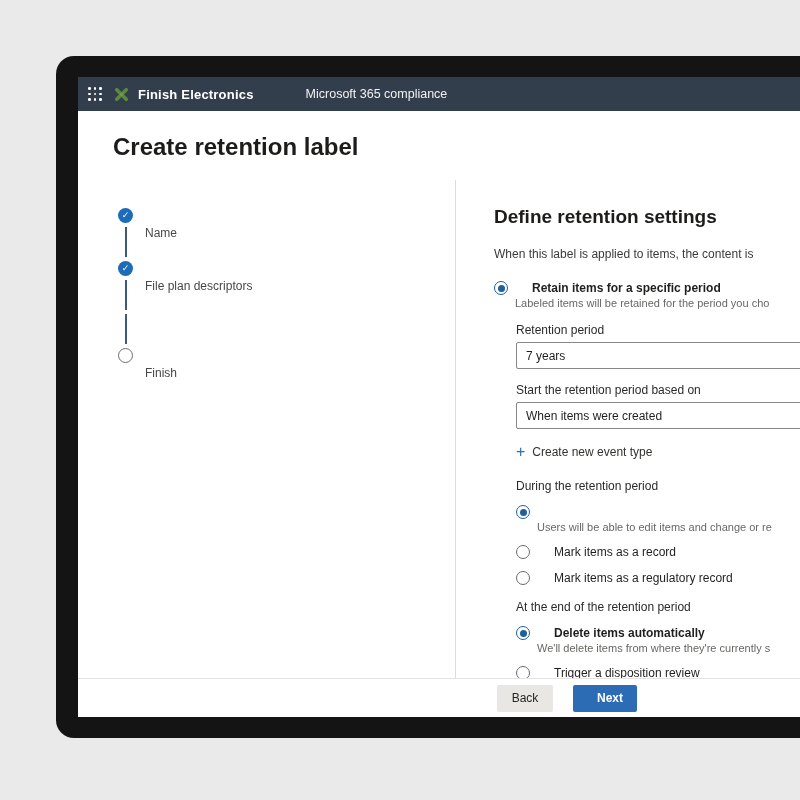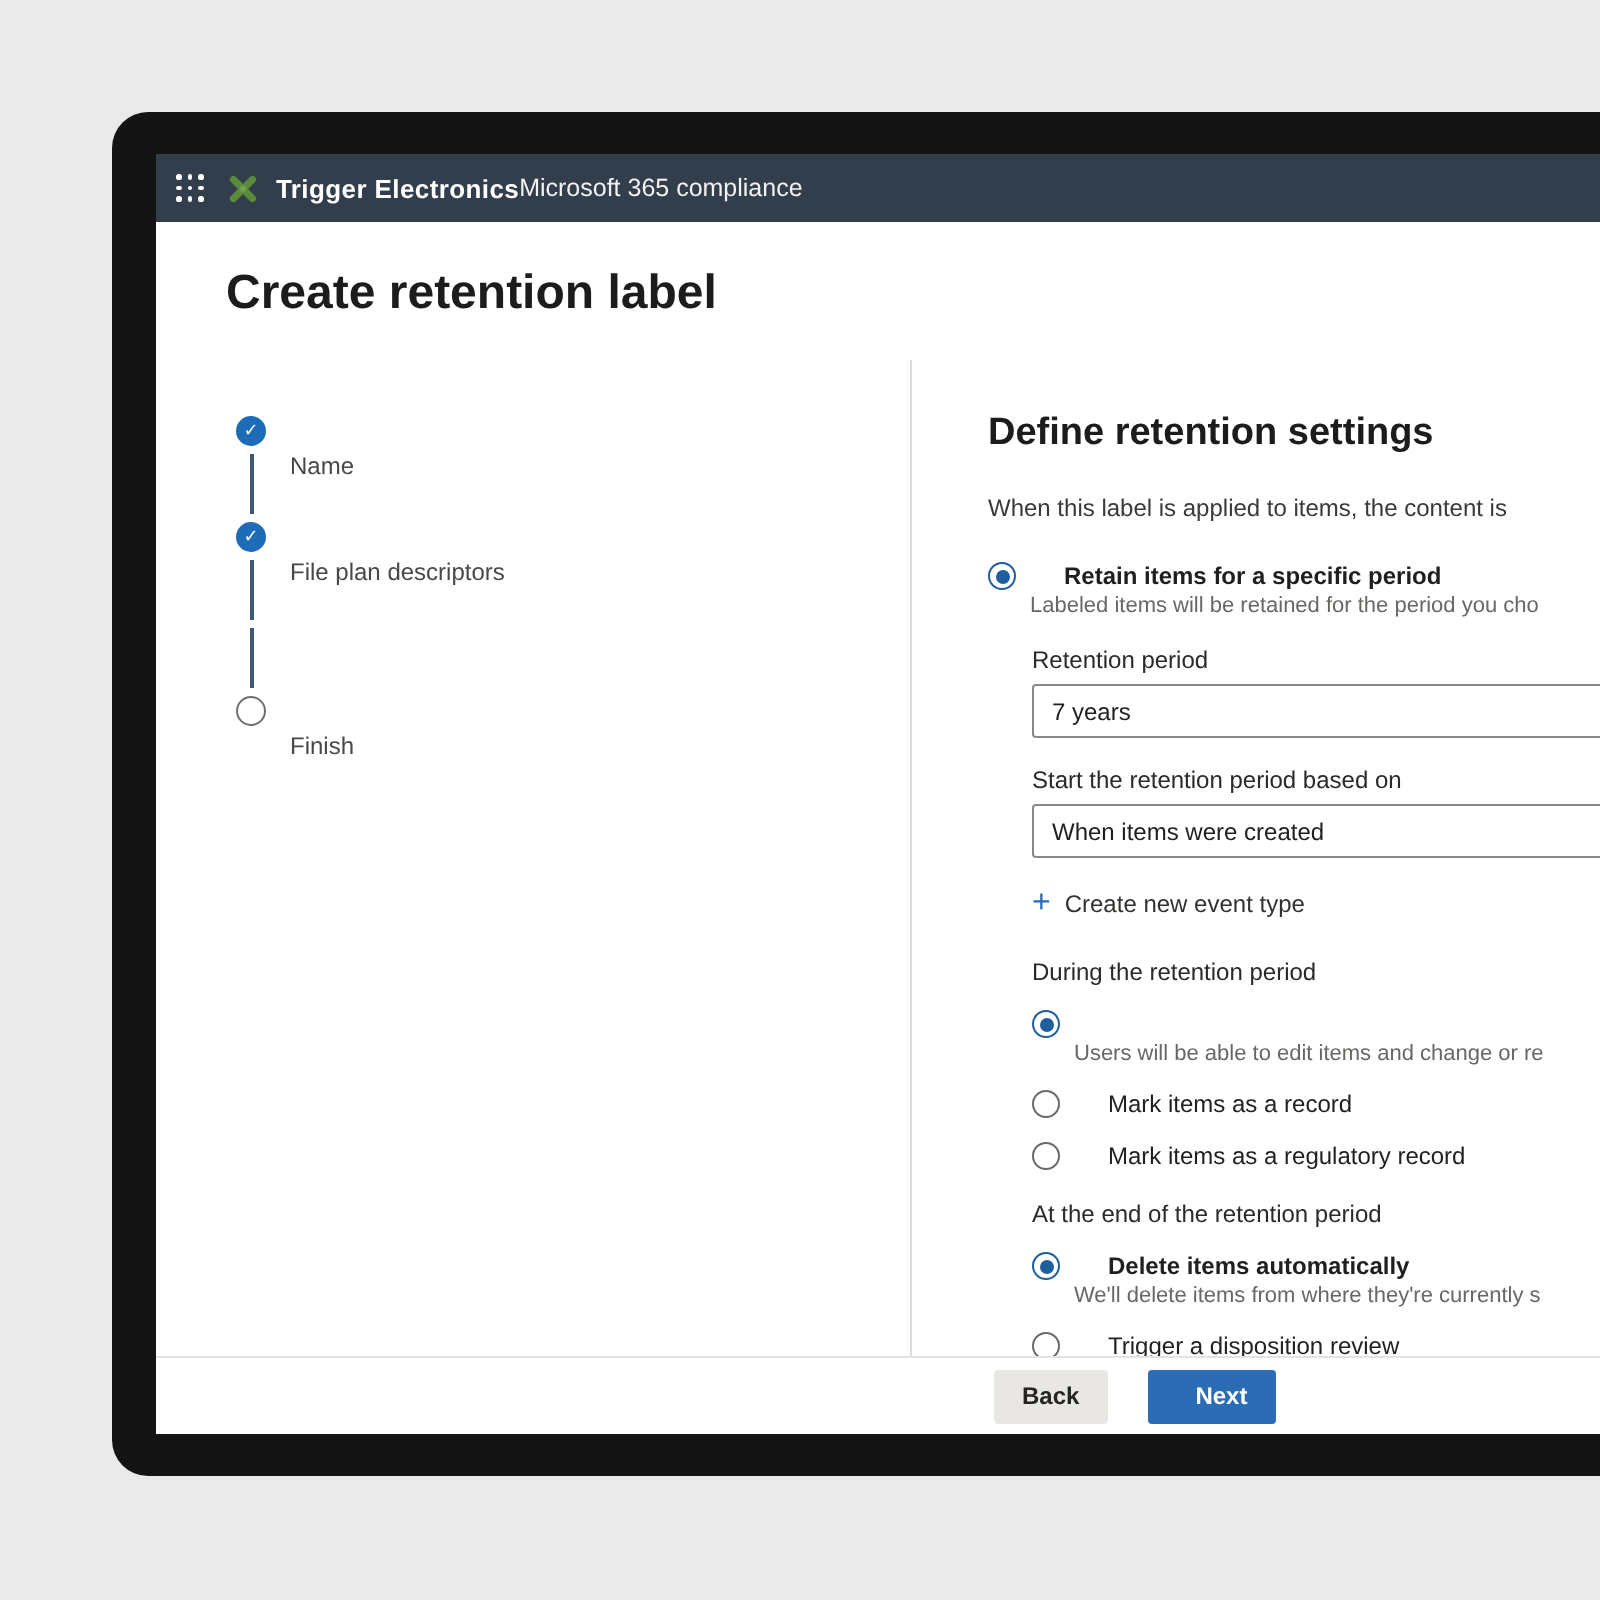--- a/index.html
+++ b/index.html
@@ -17,21 +17,21 @@
   .screen{
     width:100%;height:100%;background:#fff;position:relative;
     display:flex;flex-direction:column;overflow:hidden;
   }
   
   .topbar{flex:0 0 34px;height:34px;background:#333e4d;display:flex;align-items:center;padding:0 10px;}
   .waffle{width:14px;height:14px;display:grid;grid-template-columns:repeat(3,1fr);grid-template-rows:repeat(3,1fr);gap:2.6px;margin-right:10px;cursor:pointer;}
   .waffle span{width:2.6px;height:2.6px;background:#fff;border-radius:50%;}
   .logo{width:19px;height:19px;margin-right:7px;display:flex;align-items:center;}
   .brand{color:#fff;font-weight:700;font-size:13px;letter-spacing:.2px;}
-  .product{color:#f2f2f2;font-size:12.5px;}
+  .product{color:#f2f2f2;font-size:12.5px;margin-left:52px;}
   
   .title-row{flex:0 0 69px;height:69px;box-sizing:border-box;padding:22px 0 0 35px;}
   .page-title{font-size:24px;font-weight:700;color:#1d1c1b;}
   
   .layout{flex:1;display:flex;min-height:0;}
   .nav{flex:0 0 378px;width:378px;box-sizing:border-box;border-right:1px solid #dcdcdc;padding:28px 0 0 40px;}
   .step-row{display:flex;align-items:center;gap:12px;height:15px;cursor:pointer;}
   .step-circle{width:15px;height:15px;flex:0 0 15px;border-radius:50%;box-sizing:border-box;display:flex;align-items:center;justify-content:center;}
   .step-circle.complete{background:#1e6bb8;}
   .step-circle.complete span{color:#fff;font-size:9px;font-weight:700;line-height:1;}
@@ -57,21 +57,21 @@
   .field-label{margin:14px 0 0 22px;font-size:12px;color:#2b2a29;white-space:nowrap;}
   .select-box{margin:5px 0 0 22px;width:322px;height:27px;box-sizing:border-box;border:1px solid #8a8886;border-radius:2px;background:#fff;display:flex;align-items:center;padding:0 9px;font-size:12px;color:#201f1e;cursor:pointer;}
   .event-link{margin:16px 0 0 22px;display:flex;align-items:center;gap:7px;cursor:pointer;width:max-content;}
   .plus{color:#2b6cb5;font-size:16px;line-height:12px;}
   .event-text{font-size:12px;color:#33322f;}
   .section-label{margin:20px 0 0 22px;font-size:12px;color:#2b2a29;white-space:nowrap;}
   .section-label.second{margin-top:15px;}
   
   .footer{flex:0 0 38px;height:38px;background:#fff;border-top:1px solid #e3e3e3;display:flex;align-items:center;padding-left:419px;gap:20px;z-index:2;}
   .btn{height:27px;min-width:56px;padding:0 14px;box-sizing:border-box;border-radius:2px;display:flex;align-items:center;justify-content:center;font-size:12px;cursor:pointer;border:none;}
-  .btn-back{background:#e9e7e4;color:#262524;font-weight:bold;}
+  .btn-back{background:#e9e7e4;color:#262524;}
   .btn-next{background:#2b6cb5;color:#fff;font-weight:700;padding-left:24px;}
 </style>
 </head>
 <body>
 
 <div class="frame">
   <div class="screen">
 
     <div class="topbar">
       <div class="waffle">
@@ -87,21 +87,21 @@
       </div>
       <div class="logo">
         <svg width="19" height="19" viewBox="0 0 24 24">
           <g stroke="#5a8a3a" stroke-width="4.6" stroke-linecap="round">
             <line x1="6" y1="6" x2="18" y2="18"></line>
             <line x1="18" y1="6" x2="6" y2="18"></line>
           </g>
           <circle cx="12" cy="12" r="2" fill="#6fa04a"></circle>
         </svg>
       </div>
-      <span class="brand">Trigger Electronics</span>
+      <span class="brand">Finish Electronics</span>
       <span class="product">Microsoft 365 compliance</span>
     </div>
 
     <div class="title-row">
       <span class="page-title">Create retention label</span>
     </div>
 
     <div class="layout">
 
       <div class="nav">

